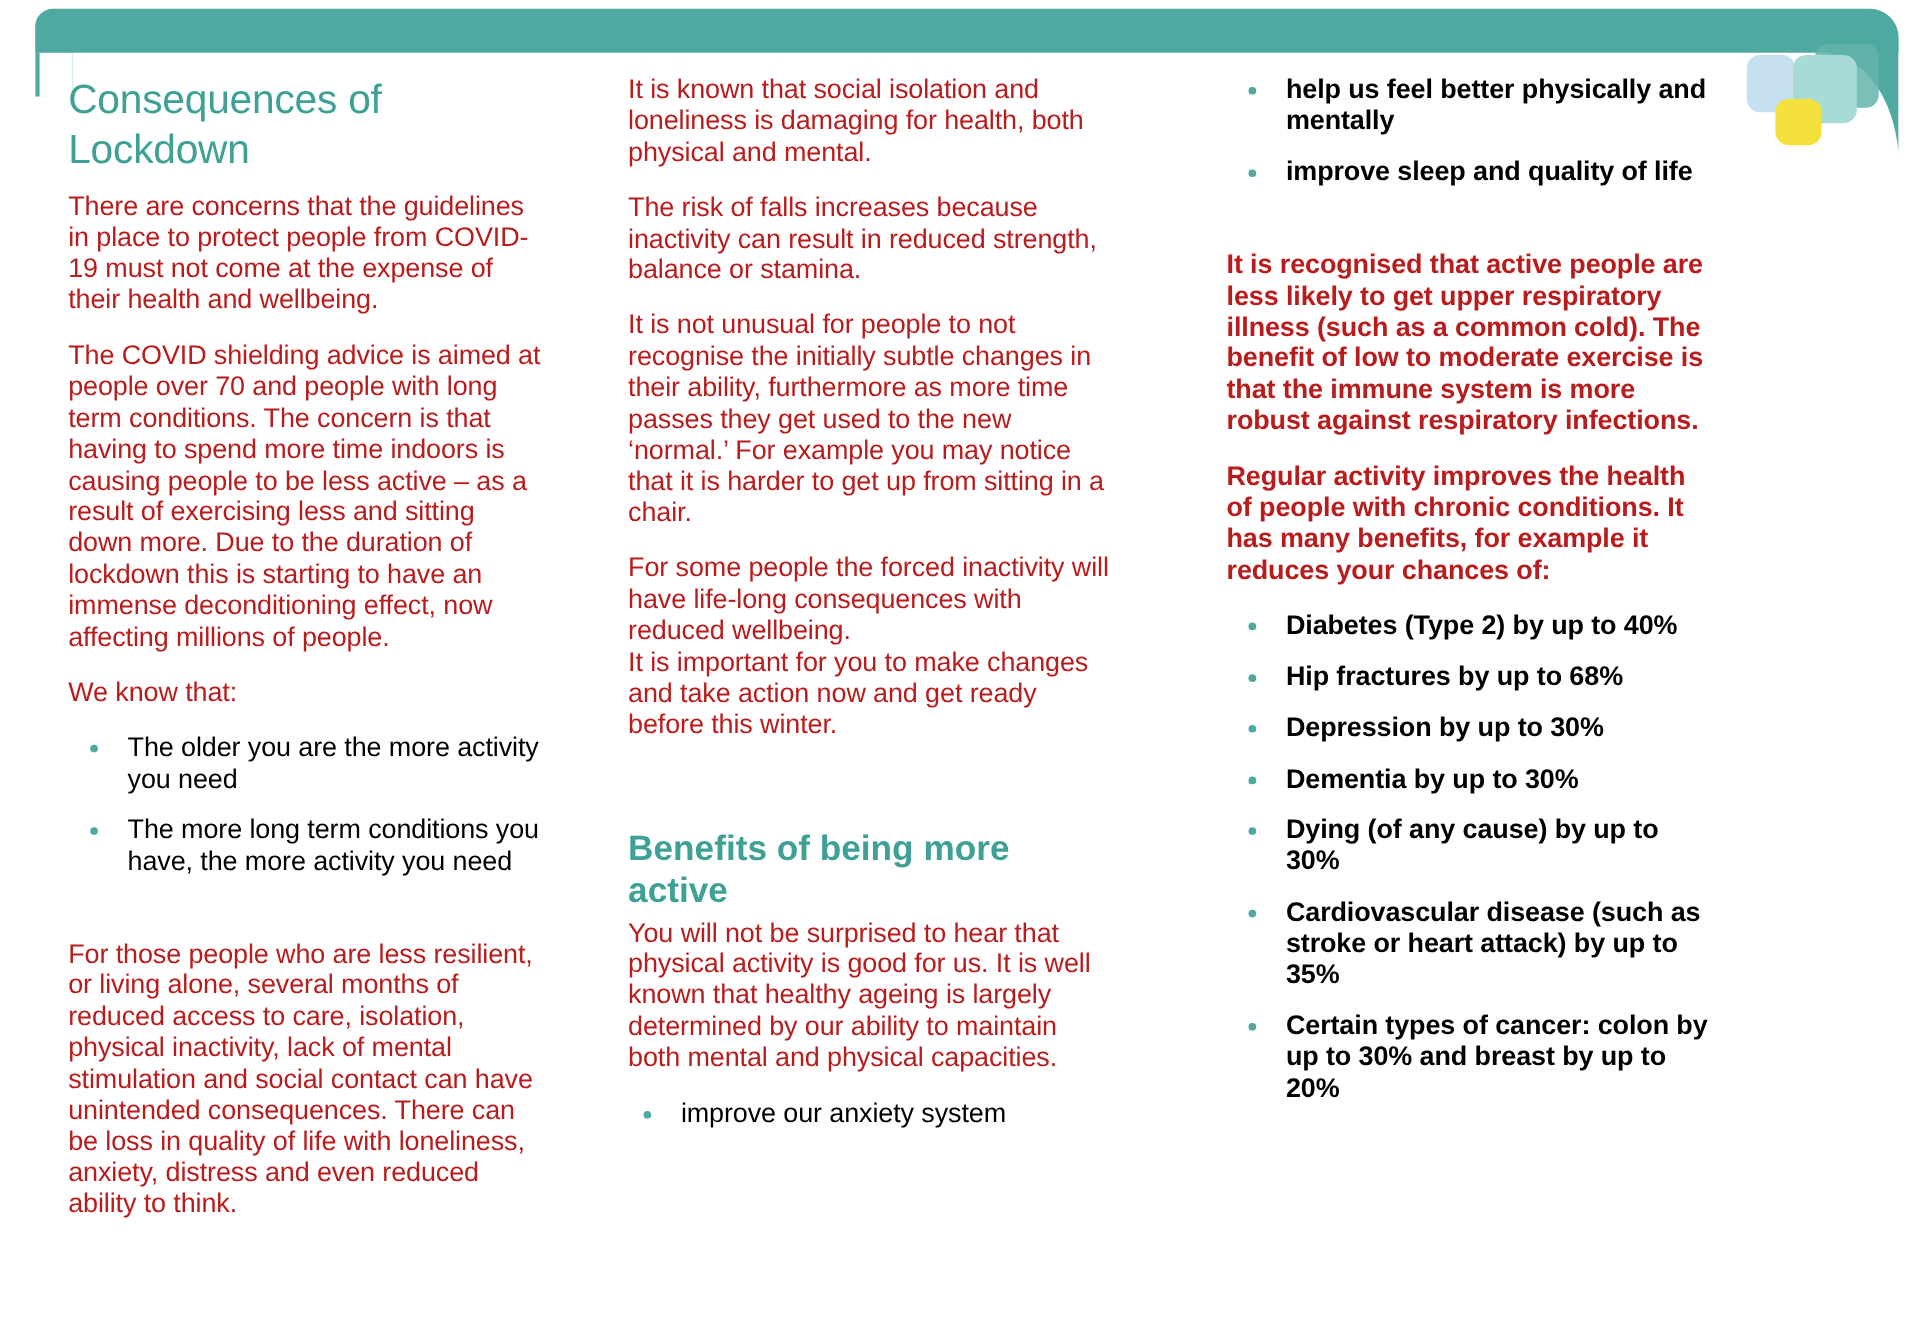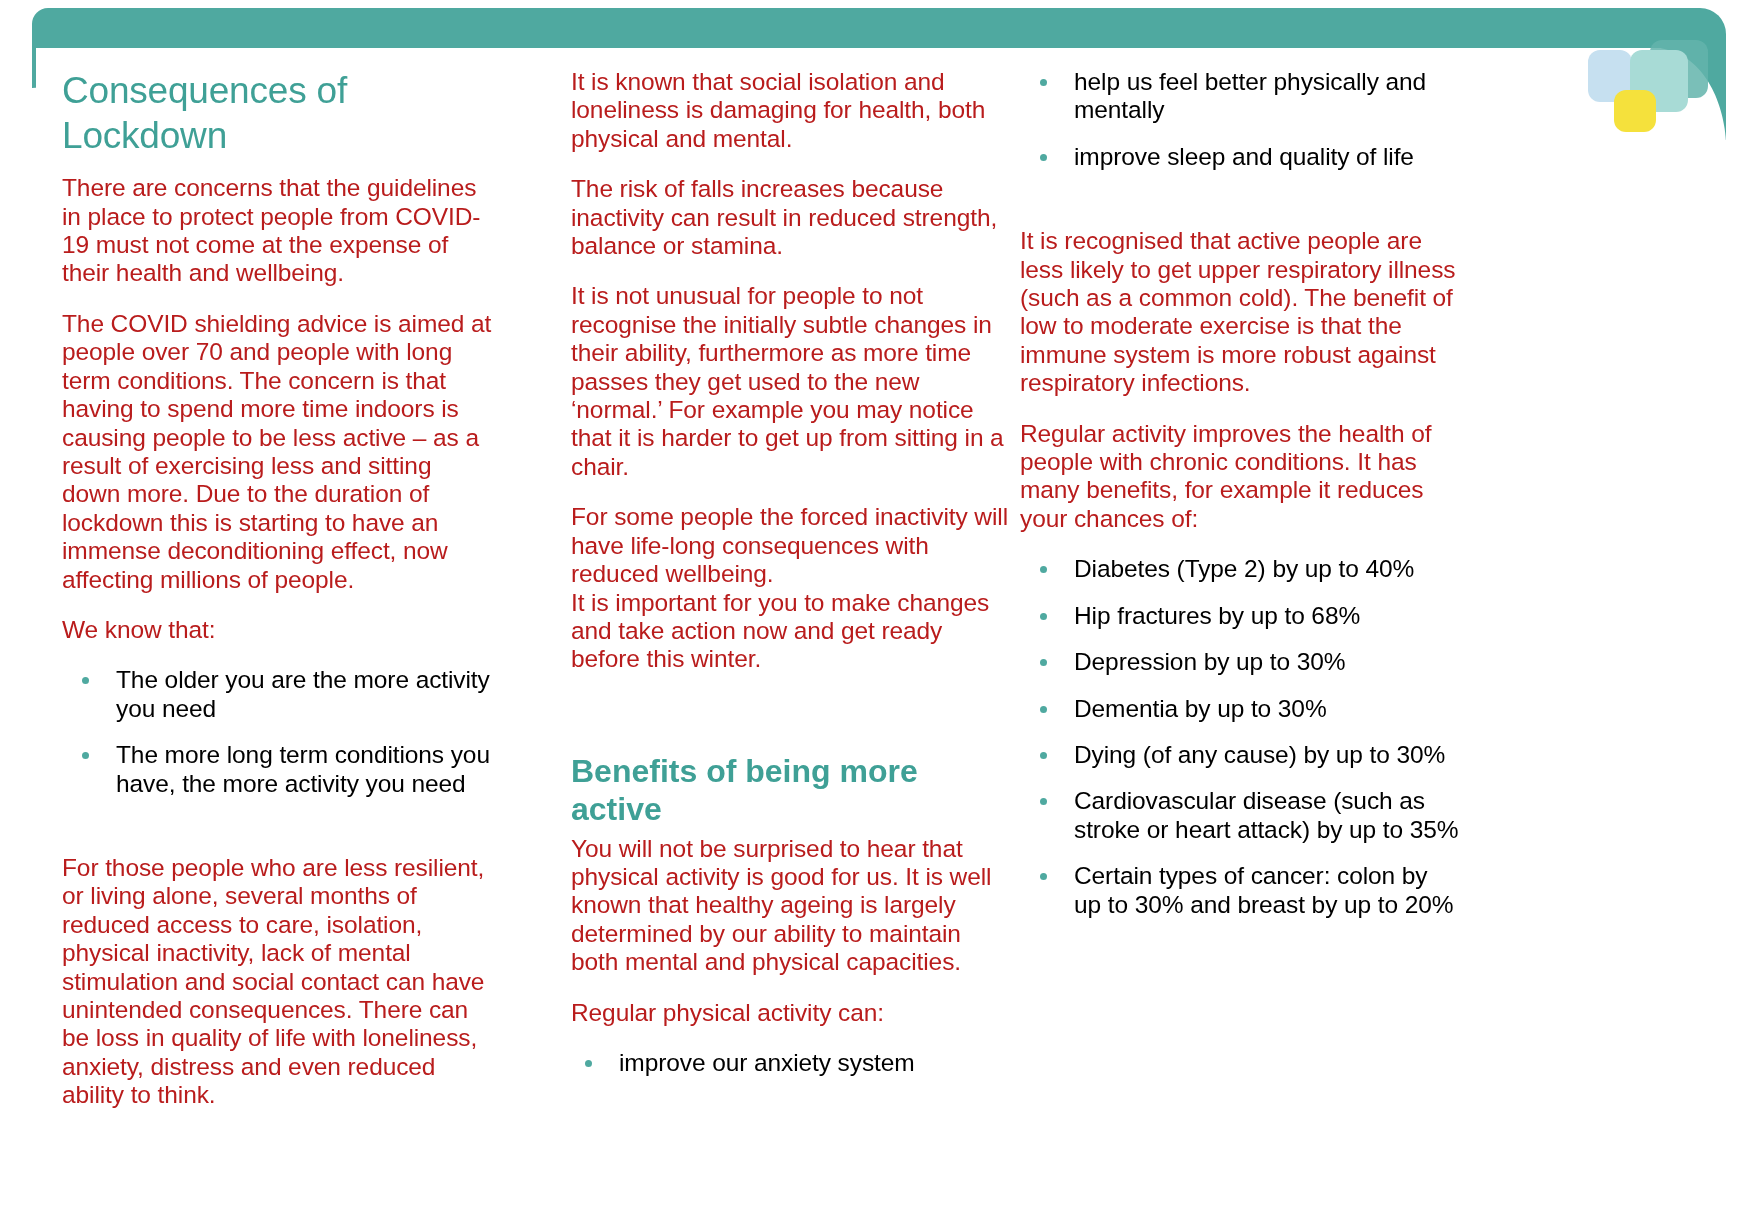--- a/index.html
+++ b/index.html
@@ -96,21 +96,21 @@
     width: 1447px;
     height: 1210px;
     z-index: 5;
   }
   .col {
     position: absolute;
     top: 68px;
   }
   .col-1 { left: 62px;   width: 432px; }
   .col-2 { left: 571px;  width: 438px; }
-  .col-3 { left: 1020px; width: 440px; }
+  .col-3 { left: 1115px; width: 440px; font-weight: bold; }
 
   h1.doc-title {
     margin: 0 0 16px 0;
     font-size: 37px;
     font-weight: 400;
     line-height: 1.22;
     color: #3fa096;
     letter-spacing: -0.2px;
   }
   h2.section-title {
@@ -198,21 +198,20 @@
 
   <div class="col col-2">
     <p class="para">It is known that social isolation and loneliness is damaging for health, both physical and mental.</p>
     <p class="para">The risk of falls increases because inactivity can result in reduced strength, balance or stamina.</p>
     <p class="para">It is not unusual for people to not recognise the initially subtle changes in their ability, furthermore as more time passes they get used to the new ‘normal.’ For example you may notice that it is harder to get up from sitting in a chair.</p>
     <p class="para tight">For some people the forced inactivity will have life-long consequences with reduced wellbeing.</p>
     <p class="para">It is important for you to make changes and take action now and get ready before this winter.</p>
     <div class="spacer-lg"></div>
     <h2 class="section-title">Benefits of being more active</h2>
     <p class="para">You will not be surprised to hear that physical activity is good for us. It is well known that healthy ageing is largely determined by our ability to maintain both mental and physical capacities.</p>
-    <p class="para">Regular physical activity can:</p>
     <ul class="bullets indent-narrow">
       <li>
         <span class="bullet-dot"></span>
         <span>improve our anxiety system</span>
       </li>
     </ul>
   </div>
 
   <div class="col col-3">
     <ul class="bullets">

